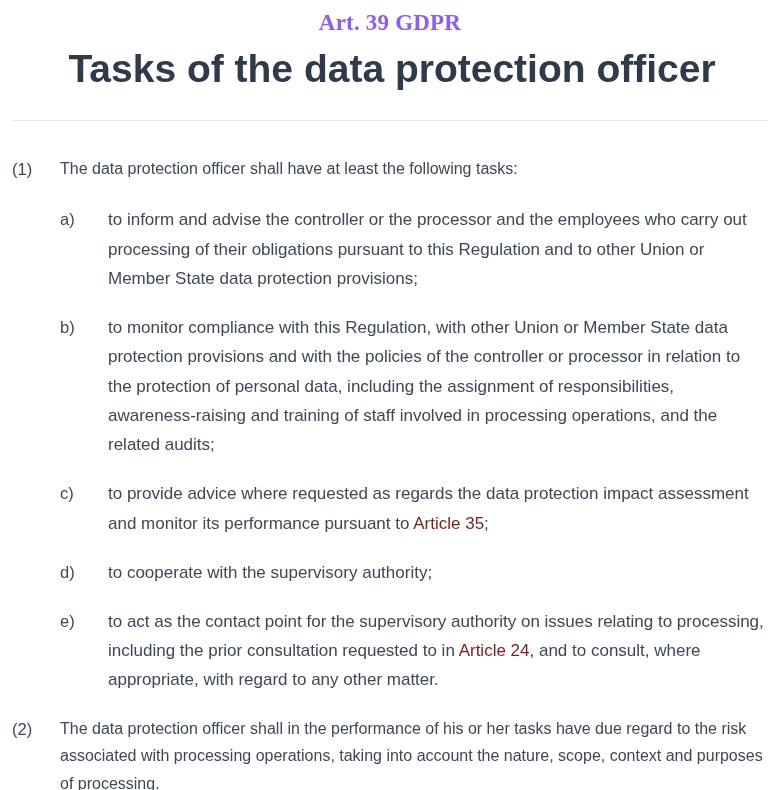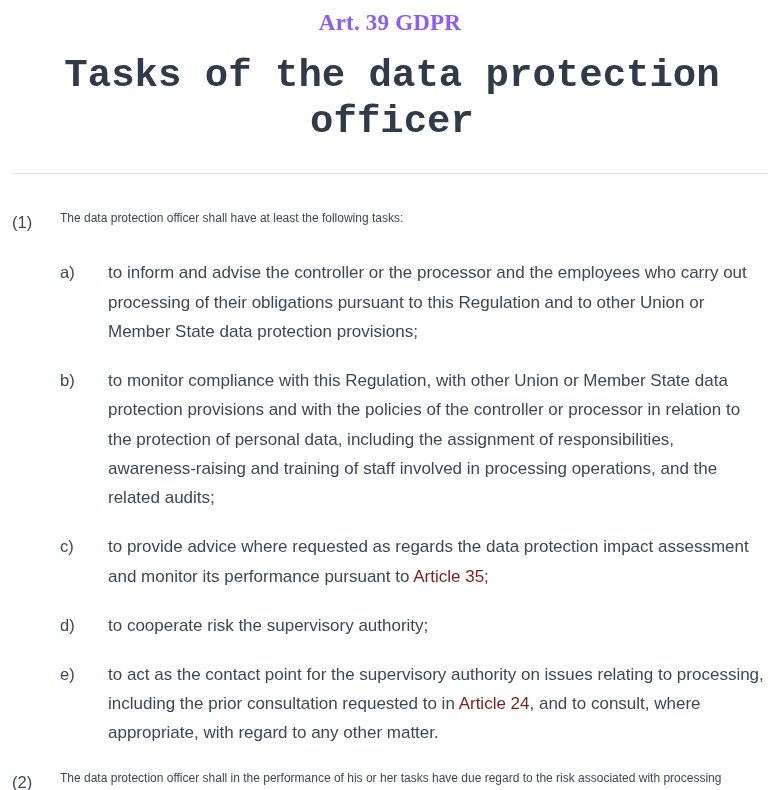--- a/index.html
+++ b/index.html
@@ -25,25 +25,25 @@
   .eyebrow {
     font-family: "Liberation Serif", serif;
     font-weight: bold;
     font-size: 23px;
     color: #8b5cf6;
     letter-spacing: 0.2px;
     margin: 0;
     padding: 4px 0 2px 0;
   }
   .title {
-    font-family: Liberation Mono, monospace;
+    font-family: Liberation Sans, sans-serif;
     font-weight: bold;
     font-size: 39px;
     color: #2f3b4a;
-    margin: 11px;
+    margin: 4px;
     padding: 4px 0 0 4px;
     line-height: 1.18;
   }
   .rule {
     border: 0;
     border-top: 1px solid #e4e7ea;
     margin: 28px 12px 0 12px;
   }
   .body {
     padding: 34px 12px 20px 12px;
@@ -55,21 +55,21 @@
   }
   .para-marker {
     width: 48px;
     flex: 0 0 48px;
     font-size: 16.5px;
     line-height: 1.72;
     color: #3c4858;
   }
   .para-text {
     flex: 1 1 auto;
-    font-size: 12px;
+    font-size: 16px;
     line-height: 1.72;
     color: #3c4858;
   }
   .list {
     margin: 0;
     padding: 0;
   }
   .list-item {
     display: flex;
     align-items: flex-start;
@@ -130,21 +130,21 @@
         <div class="item-text">to monitor compliance with this Regulation, with other Union or Member State data protection provisions and with the policies of the controller or processor in relation to the protection of personal data, including the assignment of responsibilities, awareness-raising and training of staff involved in processing operations, and the related audits;</div>
       </div>
 
       <div class="list-item">
         <div class="item-marker">c)</div>
         <div class="item-text"><span>to provide advice where requested as regards the data protection impact assessment and monitor its performance pursuant to </span><a class="ref-link" href="#">Article 35</a><span>;</span></div>
       </div>
 
       <div class="list-item">
         <div class="item-marker">d)</div>
-        <div class="item-text">to cooperate risk the supervisory authority;</div>
+        <div class="item-text">to cooperate with the supervisory authority;</div>
       </div>
 
       <div class="list-item">
         <div class="item-marker">e)</div>
         <div class="item-text"><span>to act as the contact point for the supervisory authority on issues relating to processing, including the prior consultation requested to in </span><a class="ref-link" href="#">Article 24</a><span>, and to consult, where appropriate, with regard to any other matter.</span></div>
       </div>
 
     </div>
 
     <div class="para para-last">

